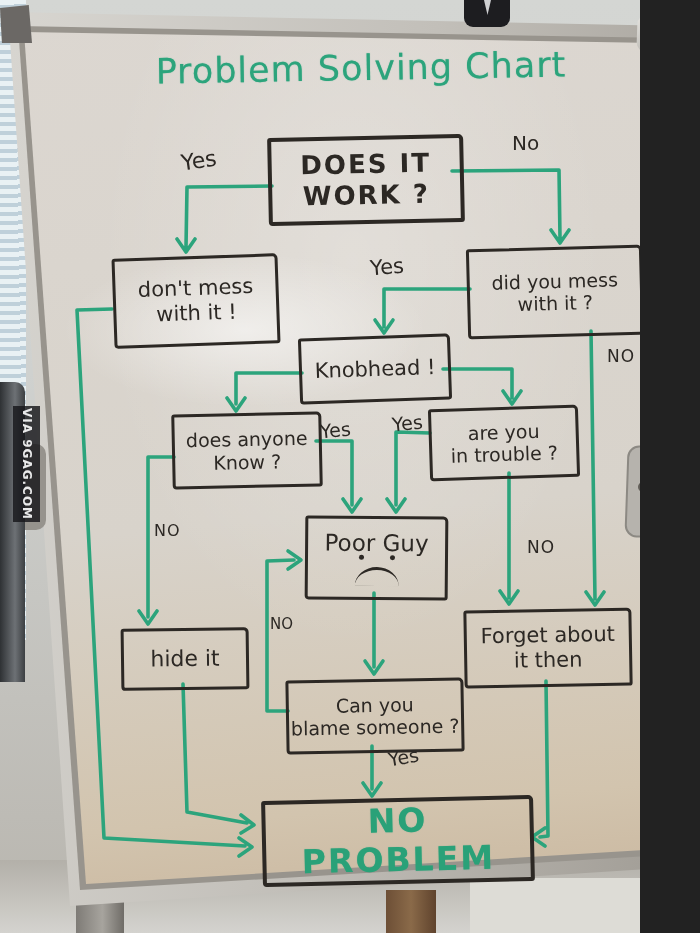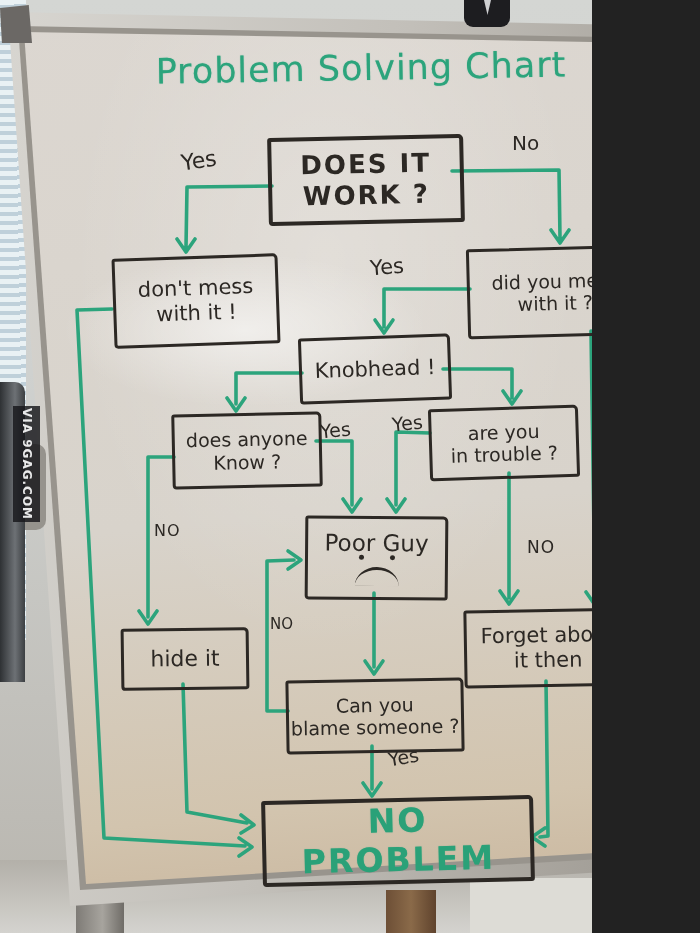--- a/index.html
+++ b/index.html
@@ -1,18 +1,19 @@
 <!DOCTYPE html>
 <html><head>
 <meta charset="utf-8">
 <style>
   html,body{margin:0;padding:0;background:#222;}
   #scene{
     position:relative;width:592px;height:933px;overflow:hidden;
     font-family:"DejaVu Sans","Liberation Sans",sans-serif;
+    padding-left:48px;
     -webkit-font-smoothing:antialiased;
   }
   
   .wall{position:absolute;inset:0;background:linear-gradient(180deg,#d4d6d3 0%,#cfd1cf 40%,#c2c1bc 75%,#b8b5ae 100%);}
   .blinds-left{position:absolute;left:0;top:0;width:26px;height:640px;
     background:repeating-linear-gradient(178deg,#e9f1f4 0 5px,#bfd0da 5px 9px);}
   .win-right{position:absolute;left:655px;top:58px;width:45px;height:36px;background:#eef3f3;}
   .teal-band{position:absolute;left:655px;top:92px;width:45px;height:14px;background:#2f6b62;}
   .blinds-right{position:absolute;left:655px;top:106px;width:45px;height:320px;
     background:repeating-linear-gradient(180deg,#d9e6ee 0 4px,#b7c9d5 4px 7px);}

